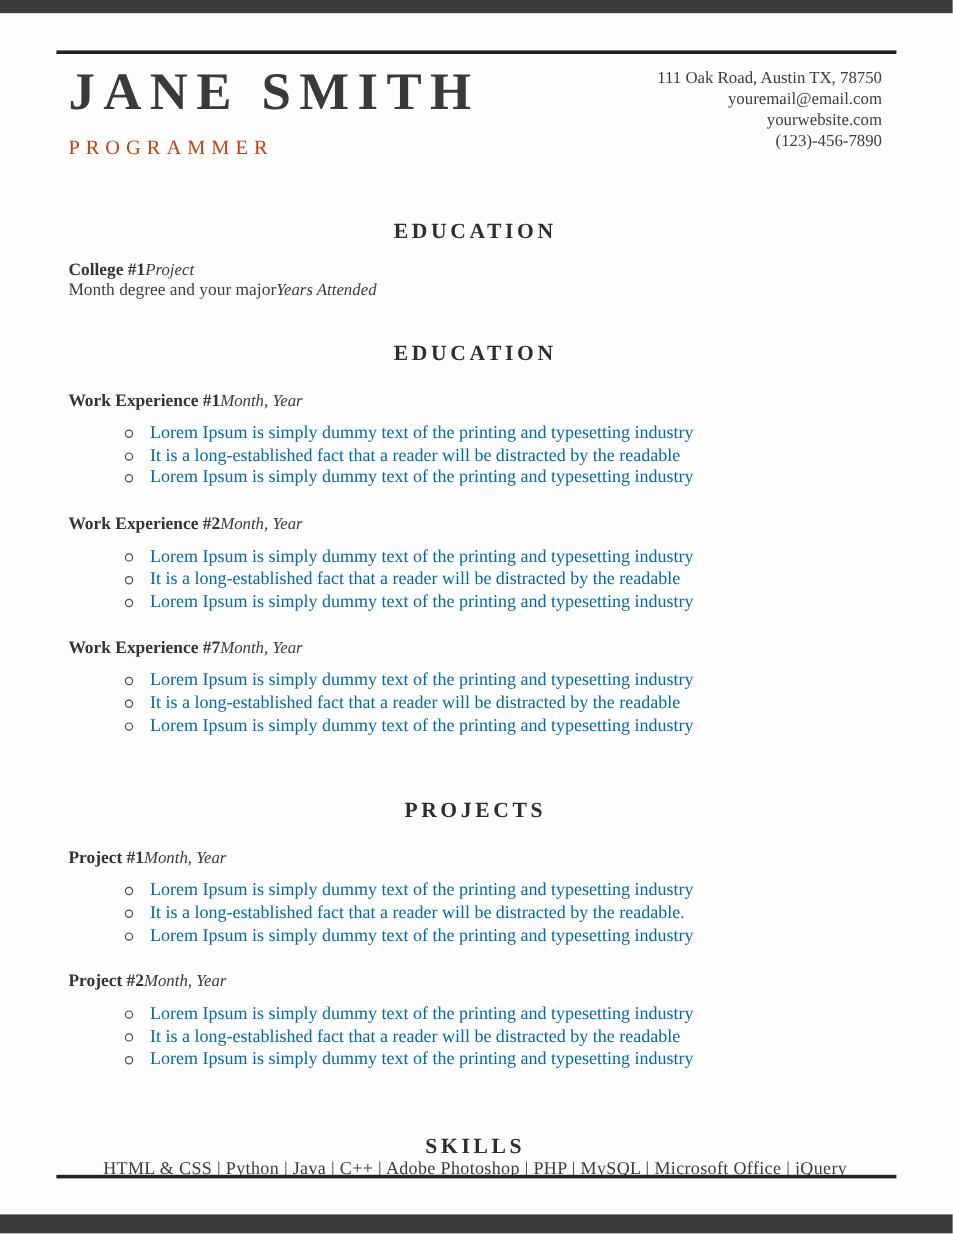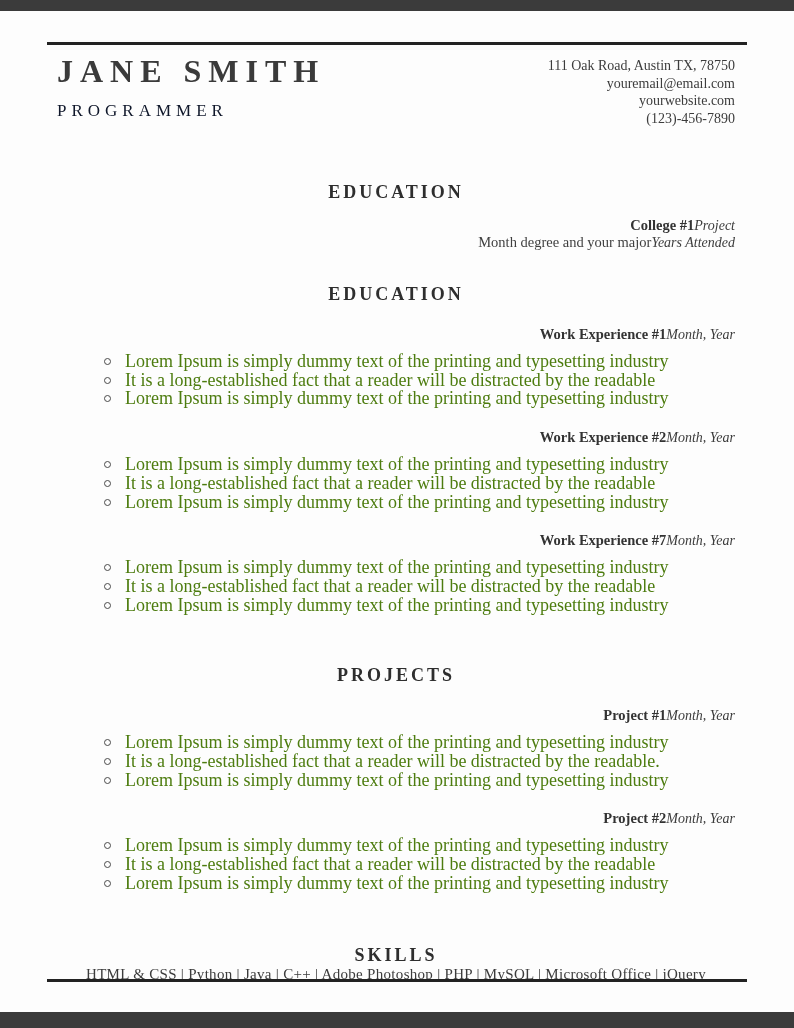--- a/index.html
+++ b/index.html
@@ -19,53 +19,53 @@
   .rule { position: absolute; left: 47px; right: 47px; height: 3px; background: #222; }
   .rule.top { top: 42px; }
   .rule.bottom { top: 979px; }
 
   
   .header {
     position: absolute; top: 55px; left: 57px; right: 59px;
     display: flex; justify-content: space-between; align-items: flex-start;
   }
   .name {
-    font-size: 32px; font-weight: 700; letter-spacing: 7px;
+    font-size: 44px; font-weight: 700; letter-spacing: 7px;
     color: #3a3a3a; line-height: 1.0; white-space: nowrap;
   }
   .role {
     margin-top: 14px; font-size: 17px; font-weight: 400;
-    letter-spacing: 5px; color: #0f172a;
+    letter-spacing: 5px; color: #c2410c;
   }
   .contact { text-align: right; font-size: 14px; line-height: 17.5px; margin-top: 2px; color: #3c3c3c; }
 
   
   .section-heading {
     text-align: center; font-size: 18px; font-weight: 700;
     letter-spacing: 3px; color: #2e2e2e;
   }
   .content { position: absolute; top: 182px; left: 57px; right: 59px; }
 
-  .entry-row { display: flex; justify-content: flex-end; align-items: baseline; }
+  .entry-row { display: flex; justify-content: flex-start; align-items: baseline; }
   .entry-title { font-size: 14.5px; font-weight: 700; color: #333; }
   .entry-right { font-size: 14px; font-style: italic; color: #3c3c3c; }
 
   .edu-block { margin-top: 14px; }
   .edu-sub { font-size: 14.5px; color: #3f3f3f; }
 
   .sec-experience { margin-top: 33px; }
   .sec-projects   { margin-top: 51px; }
   .sec-skills     { margin-top: 52px; }
 
   .entry { margin-top: 21px; }
   .bullets { margin-top: 9px; list-style: none; }
   .bullets li {
     position: relative;
     padding-left: 68px;
-    font-size: 18px; line-height: 18.7px; color: #4d7c0f;
+    font-size: 15px; line-height: 18.7px; color: #0369a1;
   }
   .bullets li::before {
     content: ""; position: absolute; left: 47px; top: 6px;
     width: 5px; height: 5px; border: 1.2px solid #4a4a4a; border-radius: 50%;
   }
 
   .skills-line {
     text-align: center;
     font-size: 15px; color: #3c3c3c; letter-spacing: 0.3px;
   }

